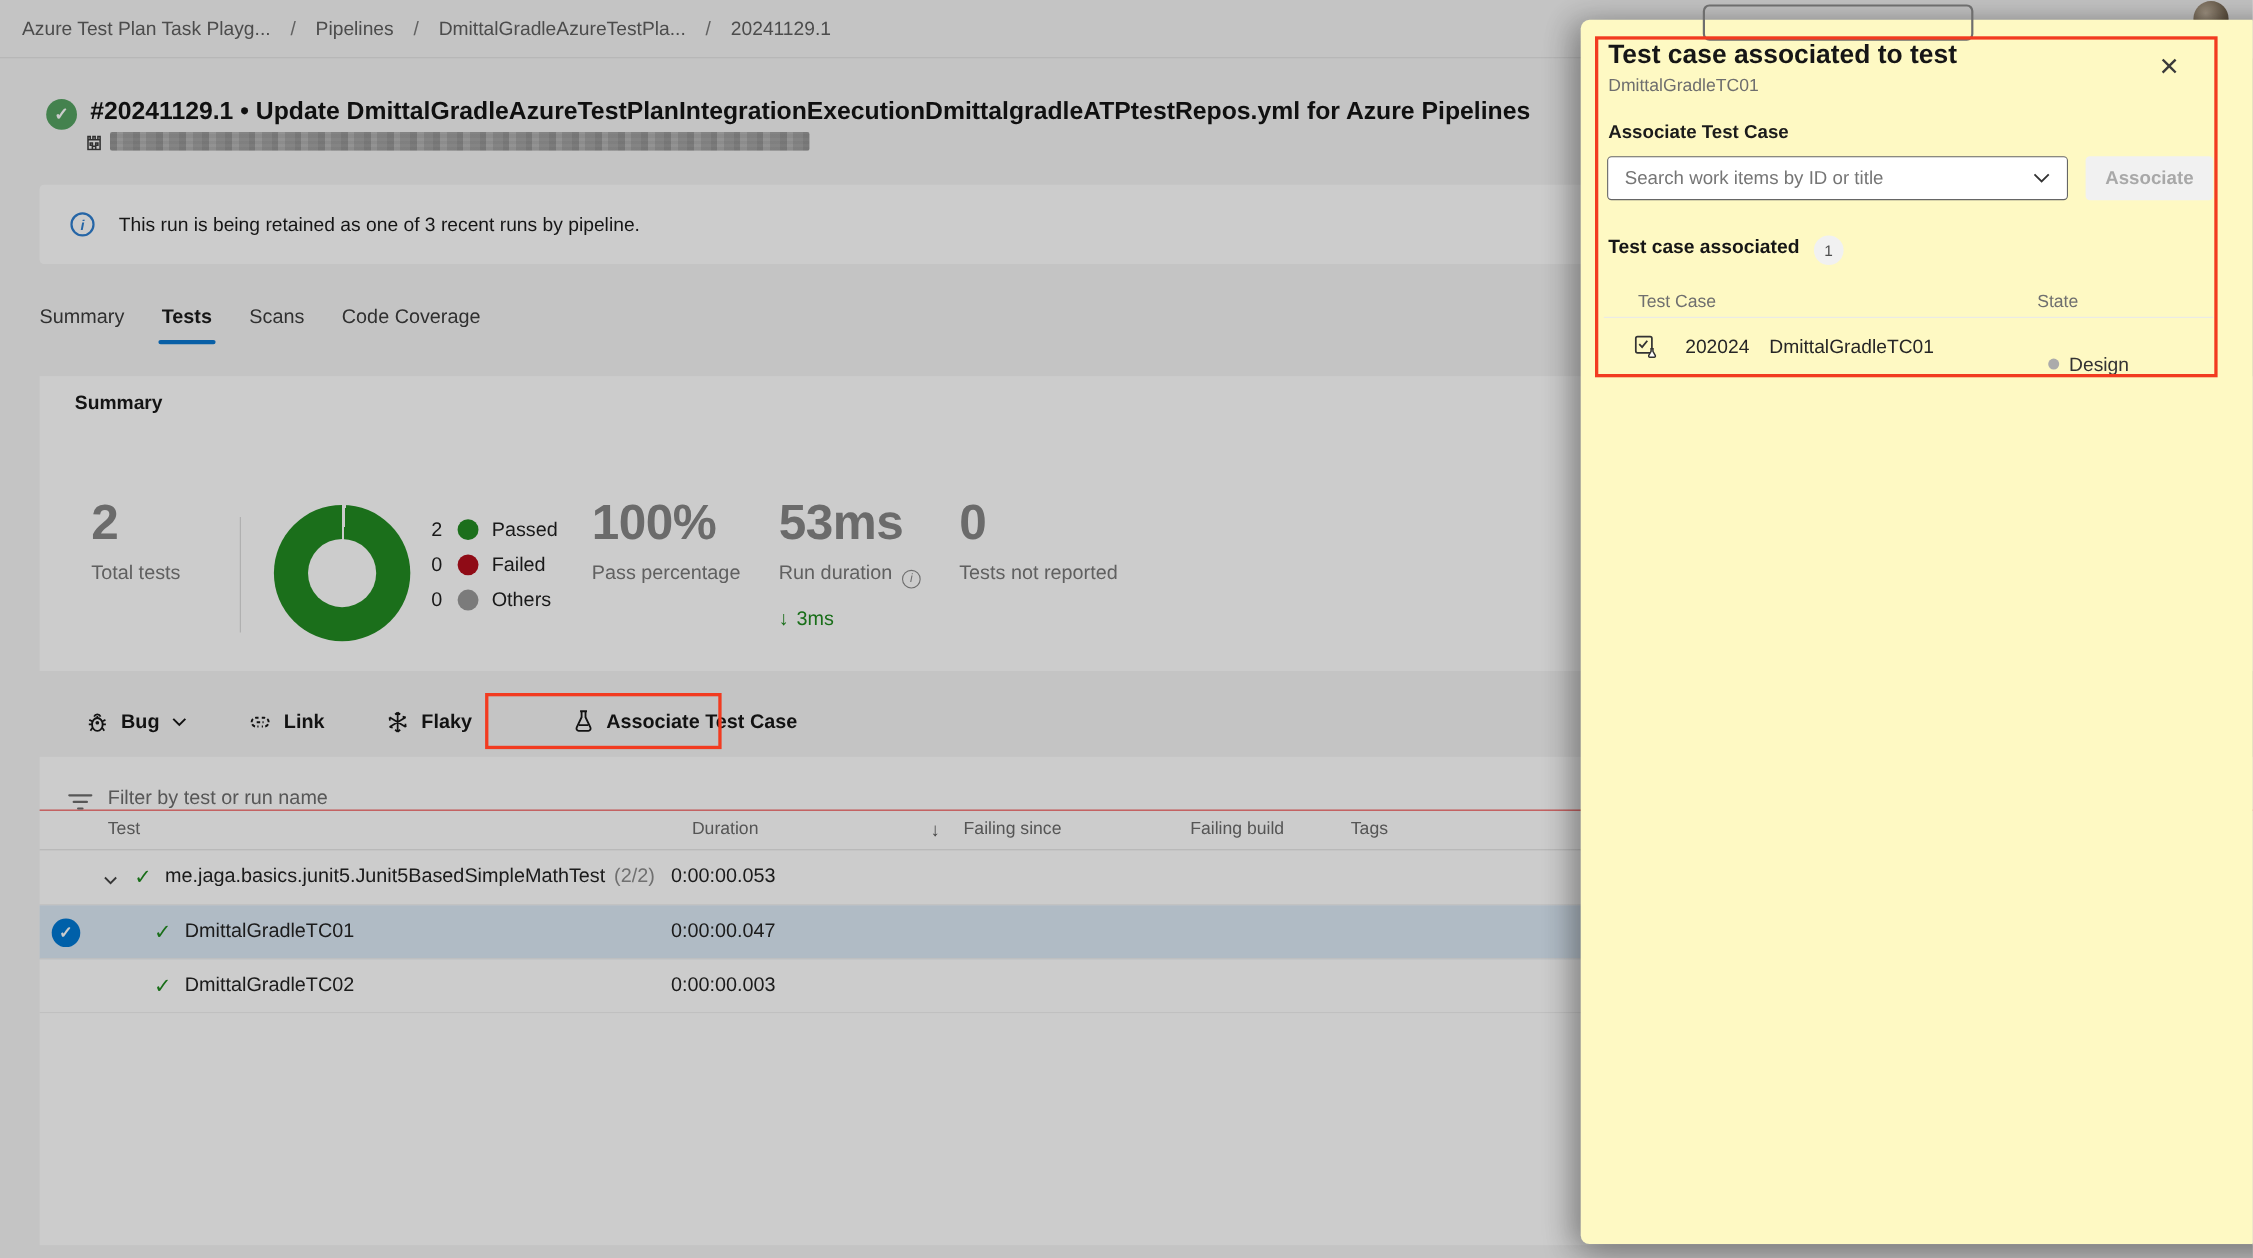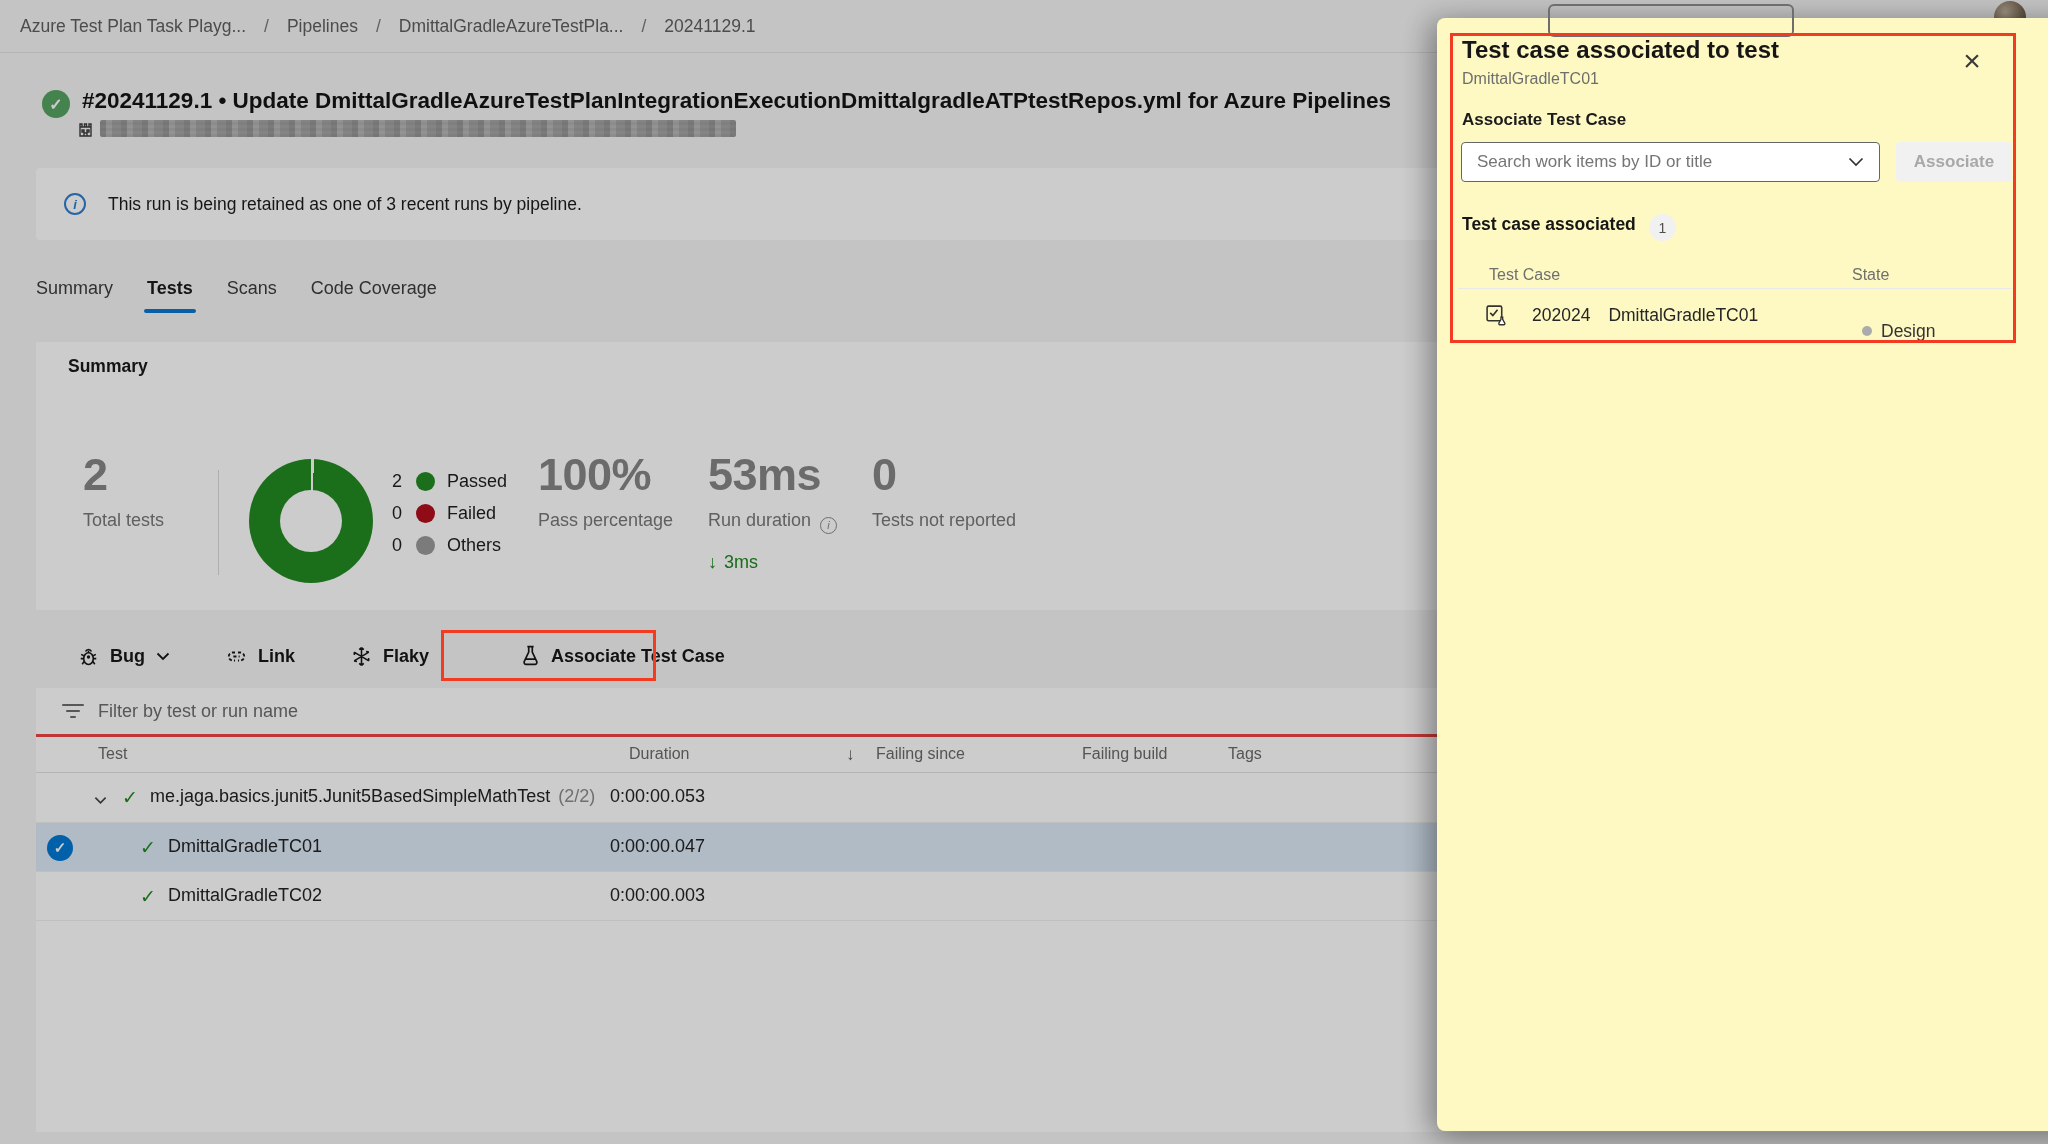--- a/index.html
+++ b/index.html
@@ -61,21 +61,21 @@
                display:inline-flex; align-items:center; justify-content:center; margin-left:9px; vertical-align:-3px; }
   .delta { position:absolute; left:672px; top:210px; font-size:18px; color:#1f8a1f; display:flex; align-items:center; gap:7px; }
 
   
   .toolbar { position:absolute; left:36px; top:630px; height:52px; display:flex; align-items:center; z-index:1; }
   .tool-btn { display:flex; align-items:center; gap:11px; font-size:18px; font-weight:700; color:#171717; cursor:pointer; }
   .tool-btn svg { display:block; }
 
   
   .table-card { position:absolute; left:36px; top:688px; width:2012px; height:444px; background:#fff; z-index:1; }
-  .filter-row { position:absolute; left:0; top:0; width:100%; height:49px; display:flex; align-items:center; border-bottom:3px solid #ef4444; }
+  .filter-row { position:absolute; left:0; top:0; width:100%; height:49px; display:flex; align-items:flex-end; border-bottom:1px solid #ef4444; }
   .filter-icon { margin-left:26px; display:flex; flex-direction:column; gap:4px; width:22px; align-items:center; }
   .filter-icon i { display:block; height:2px; background:#6d6d6d; border-radius:1px; }
   .filter-input { margin-left:14px; border:none; outline:none; background:transparent; font-size:18px; color:#333; width:600px;
                   font-family:"Liberation Sans",sans-serif; }
   .filter-input::placeholder { color:#6d6d6d; opacity:1; }
   .thead { position:absolute; left:0; top:49px; width:100%; height:36px; font-size:16px; color:#6b6b6b; border-bottom:1px solid #e3e3e3; }
   .th { position:absolute; top:8px; cursor:pointer; }
   .trow { position:absolute; left:0; width:100%; height:50px; border-bottom:1px solid #f0f0f0; font-size:18px; color:#232323; cursor:pointer; }
   .trow.selected { background:#ddeaf7; }
   .cell { position:absolute; top:13px; white-space:nowrap; }

